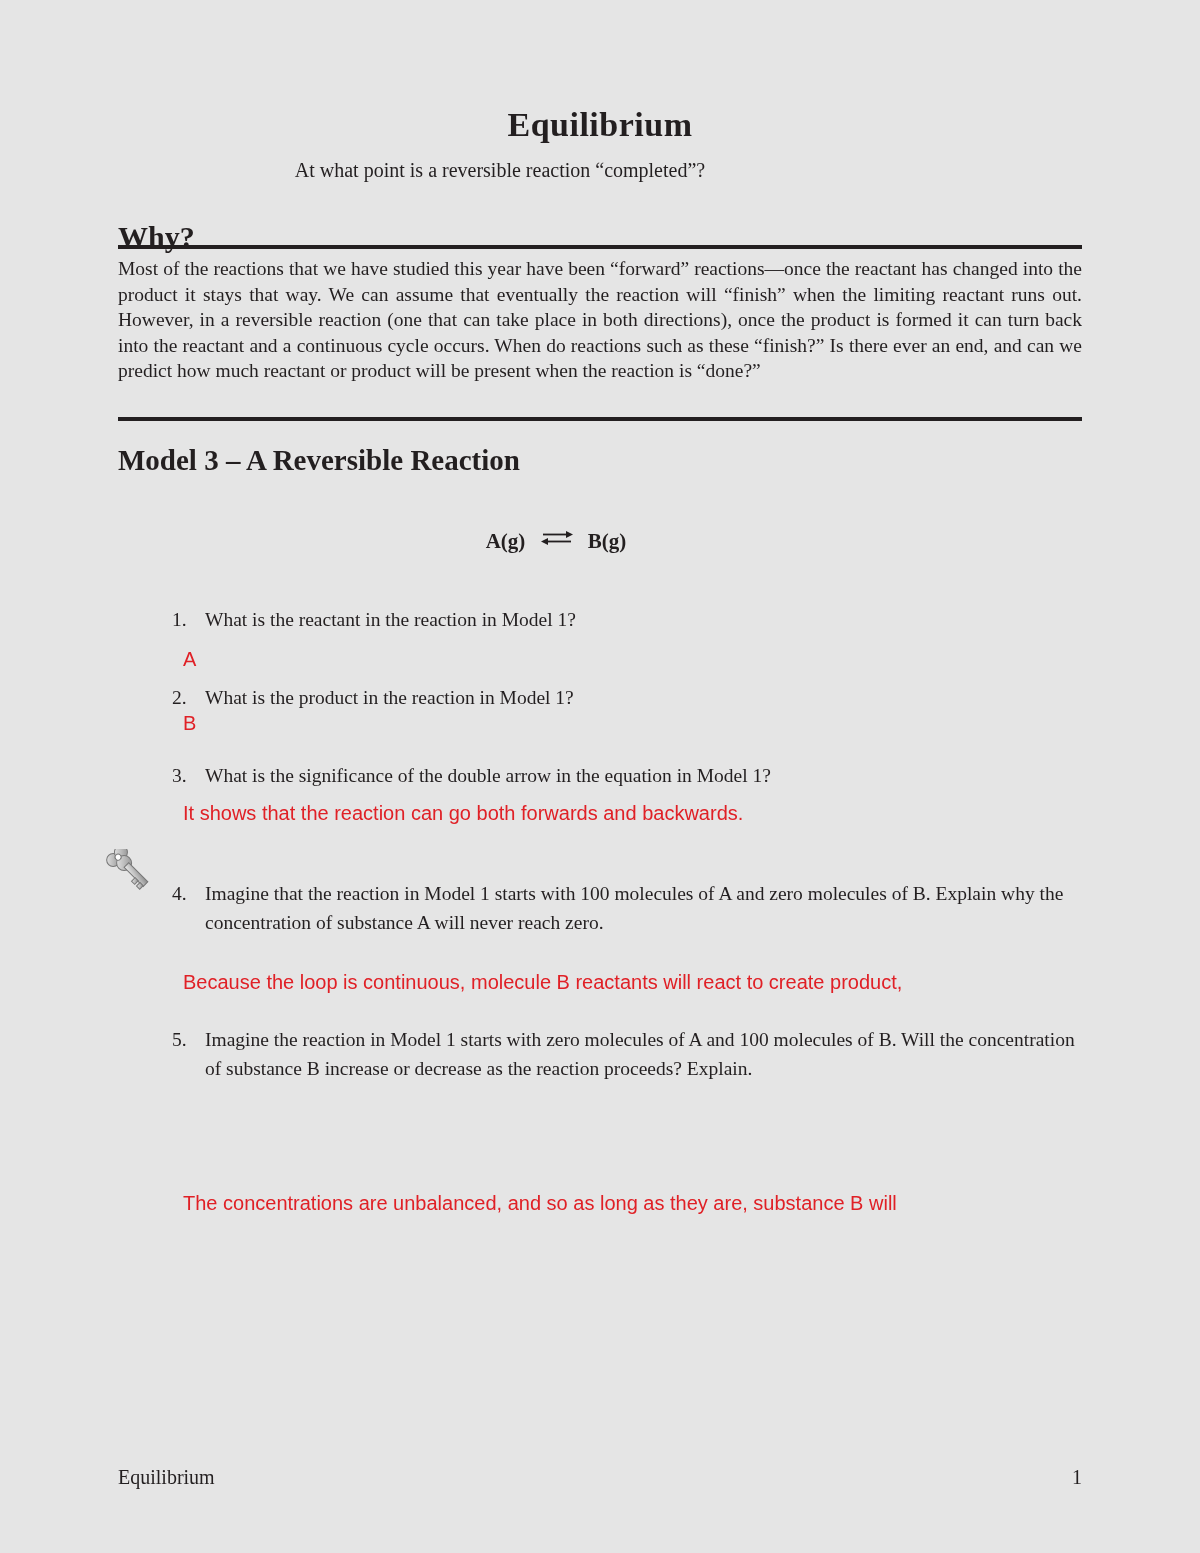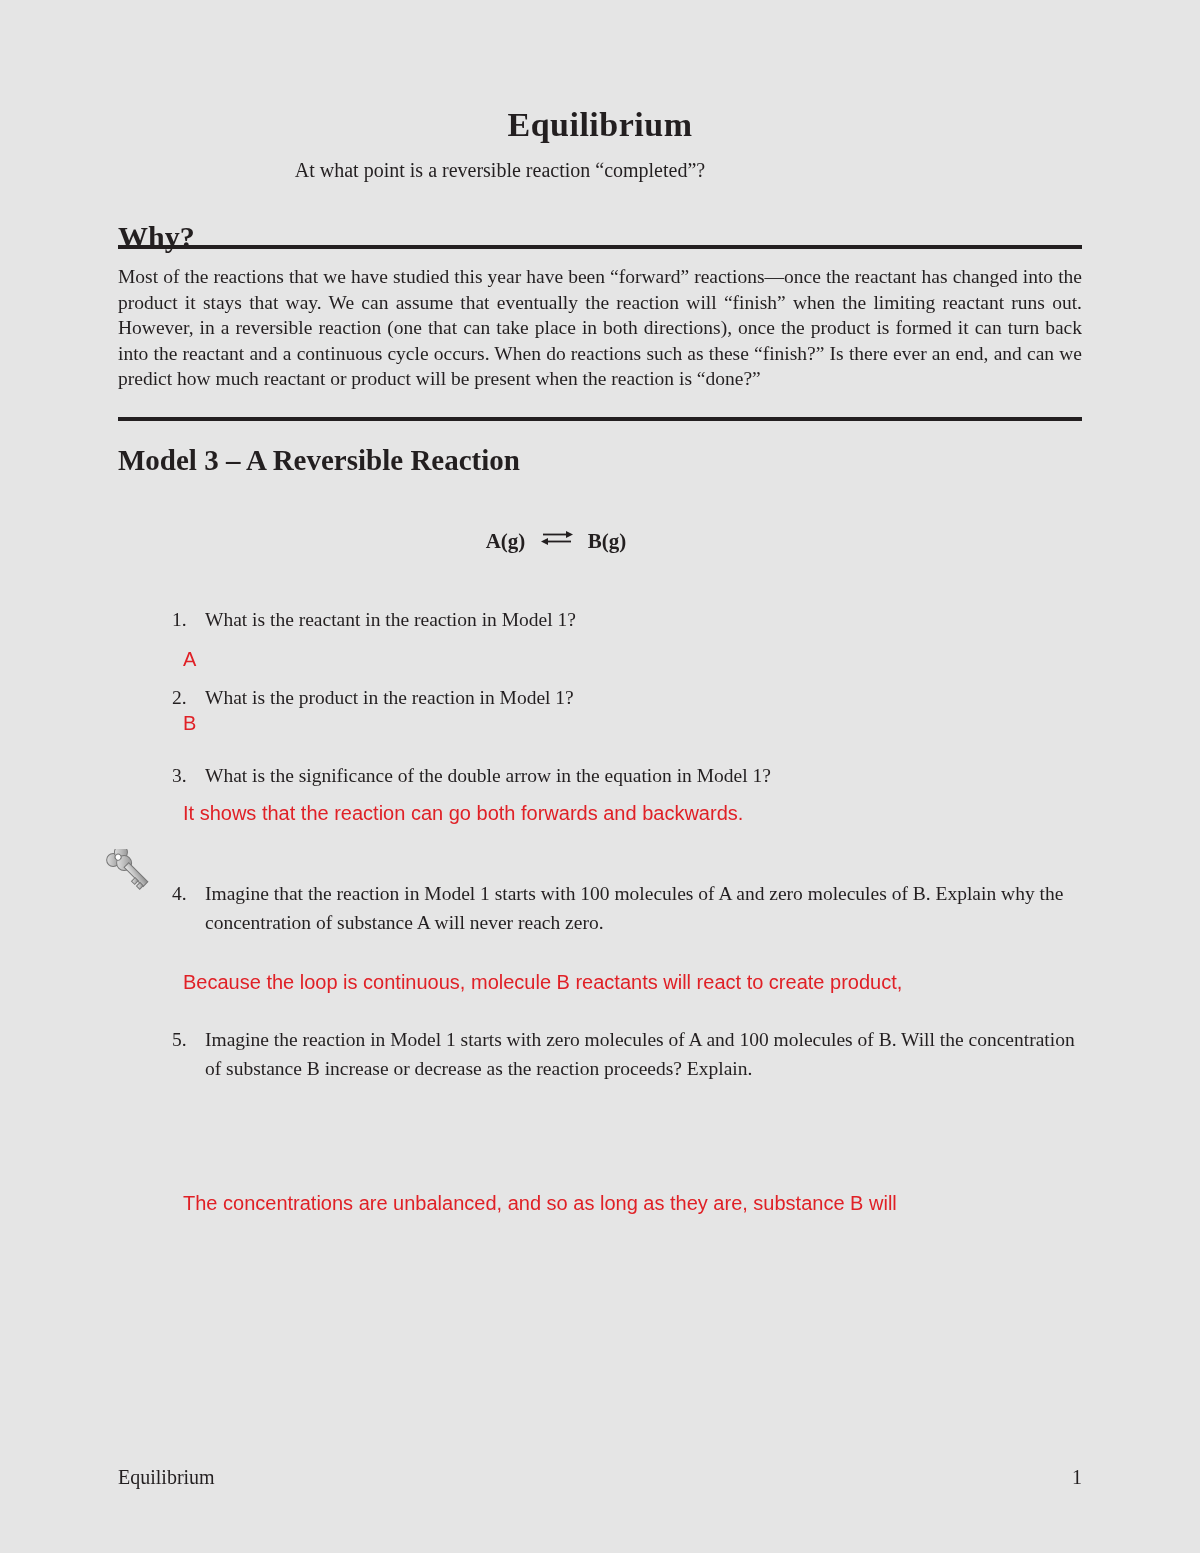--- a/index.html
+++ b/index.html
@@ -31,21 +31,20 @@
   .rule {
     left:118px; width:964px; height:0;
     border-top:4px solid #231f20;
   }
   .rule-1 { top:245px; }
   .rule-2 { top:417px; }
   .why-body {
     left:118px; top:256px; width:964px;
     font-size:19.5px; line-height:25.5px;
     text-align:justify;
-    margin-top:8px;
   }
   .model-heading {
     left:118px; top:444px;
     font-size:29px; font-weight:700;
   }
   .equation {
     left:0; top:527px; width:1112px;
     text-align:center;
     font-size:21px; font-weight:700;
     white-space:nowrap;

